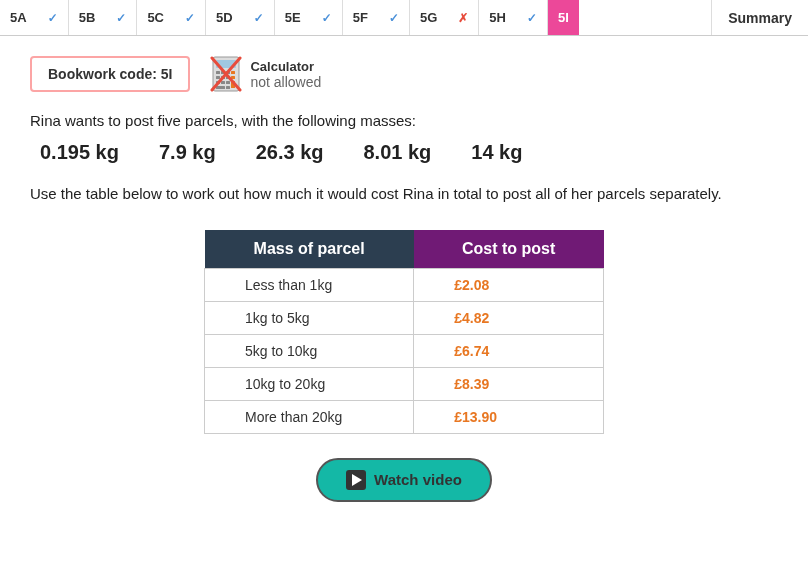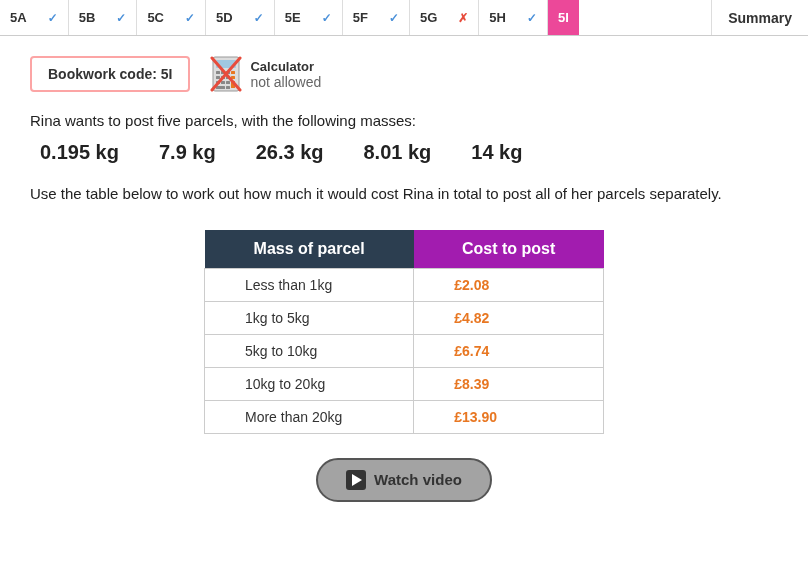--- a/index.html
+++ b/index.html
@@ -135,21 +135,21 @@
       padding: 10px 40px;
       font-size: 16px;
       font-weight: bold;
       color: #fff;
     }
     thead th:first-child {
       background: #2c3e50;
       text-align: center;
     }
     thead th:last-child {
-      background: #a21caf;
+      background: #701a75;
       text-align: center;
     }
     tbody tr td {
       padding: 8px 40px;
       font-size: 14px;
       text-align: left;
       border: 1px solid #ccc;
       color: #333;
       background: #fff;
     }
@@ -160,21 +160,21 @@
 
     
     .watch-video-wrapper {
       display: flex;
       justify-content: center;
     }
     .watch-video-btn {
       display: flex;
       align-items: center;
       gap: 8px;
-      background: #a3a3a3;
+      background: #14b8a6;
       border: 2px solid #555;
       border-radius: 24px;
       padding: 10px 28px;
       font-size: 15px;
       font-weight: bold;
       color: #333;
       cursor: pointer;
     }
     .play-icon {
       width: 20px;

